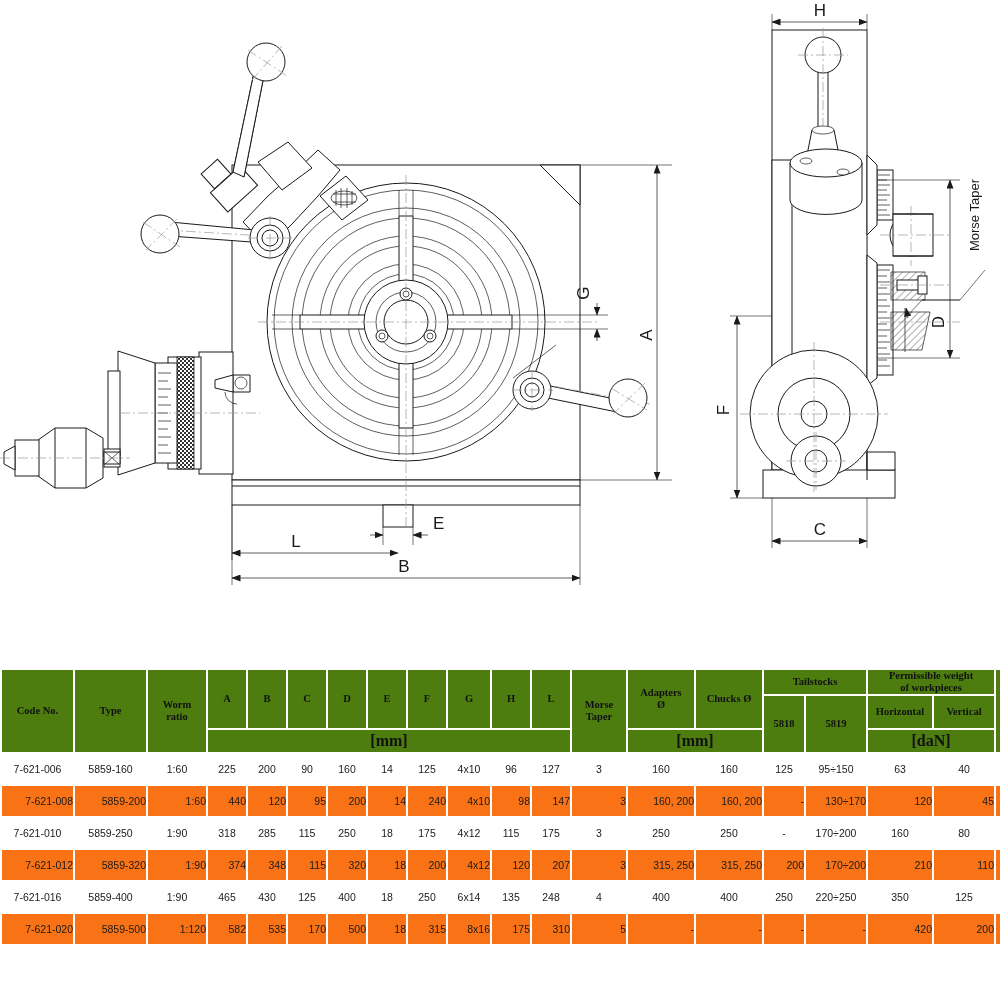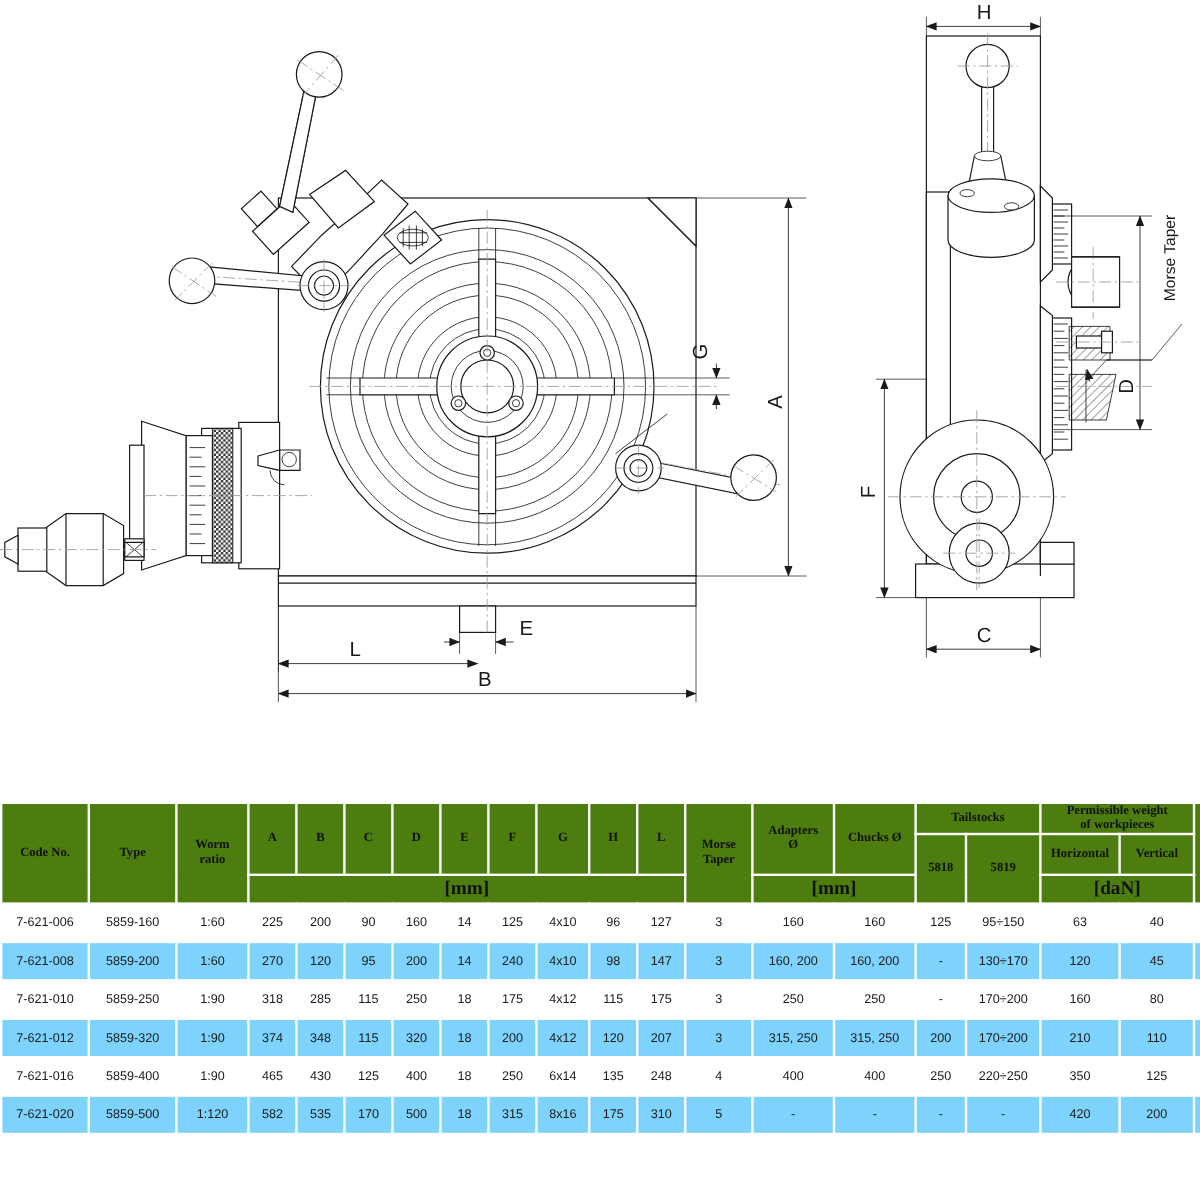--- a/index.html
+++ b/index.html
@@ -13,21 +13,21 @@
   
   #spec-wrap{position:absolute;left:0;top:668px;width:1000px;}
   table.spec{border-collapse:collapse;width:1000px;table-layout:fixed;
              font-size:10.5px;line-height:1.15;}
   table.spec th,table.spec td{
       border:2px solid #ffffff;
       text-align:center;vertical-align:middle;padding:0;}
   table.spec thead th{background:#4d7c0f;color:#111;font-weight:bold;font-family:Liberation Serif, serif;}
   table.spec thead th.unit{font-weight:bold;font-size:16px;}
   table.spec tbody td{background:#ffffff;color:#1a1a1a;height:30px;font-weight:normal;}
-  table.spec tbody tr.alt td{background:#7dd3fc;}
+  table.spec tbody tr.alt td{background:#f97316;text-align:right;}
   table.spec tbody tr td{border-left:2px solid #ffffff;border-right:2px solid #ffffff;
                          border-top:0;border-bottom:0;}
   table.spec tbody tr.alt td{border-top:2px solid #ffffff;border-bottom:2px solid #ffffff;}
   .thtall{height:58px;}
   .throw2{height:32px;margin-top:36px;}
   .throw3{height:22px;}
 </style>
 </head>
 <body>
 
@@ -473,21 +473,21 @@
             <td>125</td>
             <td>95÷150</td>
             <td>63</td>
             <td>40</td>
             <td>44.1</td>
           </tr>
           <tr class="alt">
             <td>7-621-008</td>
             <td>5859-200</td>
             <td>1:60</td>
-            <td>270</td>
+            <td>440</td>
             <td>120</td>
             <td>95</td>
             <td>200</td>
             <td>14</td>
             <td>240</td>
             <td>4x10</td>
             <td>98</td>
             <td>147</td>
             <td>3</td>
             <td>160, 200</td>

